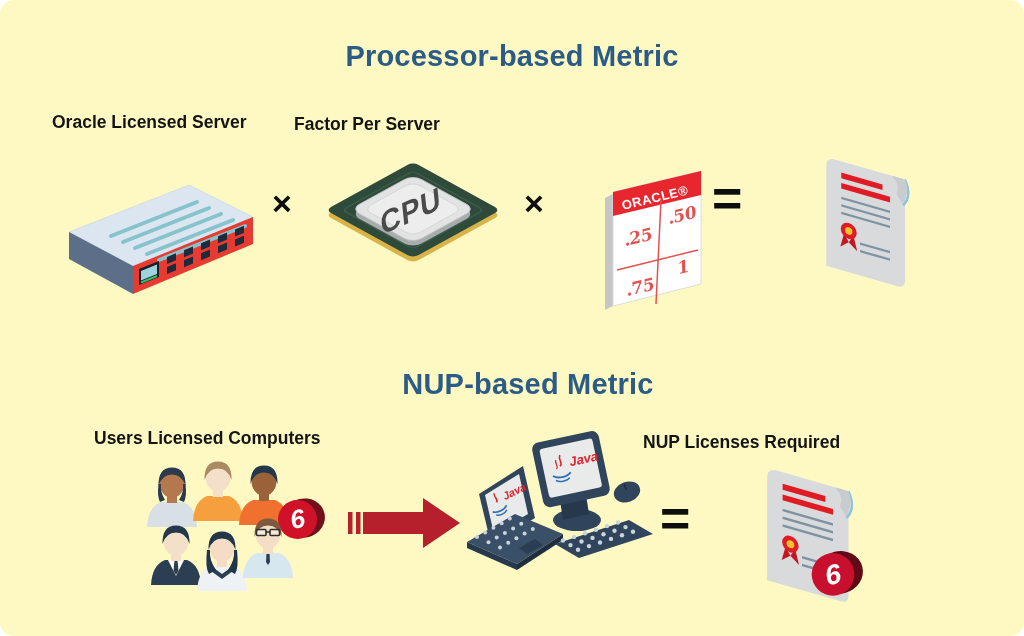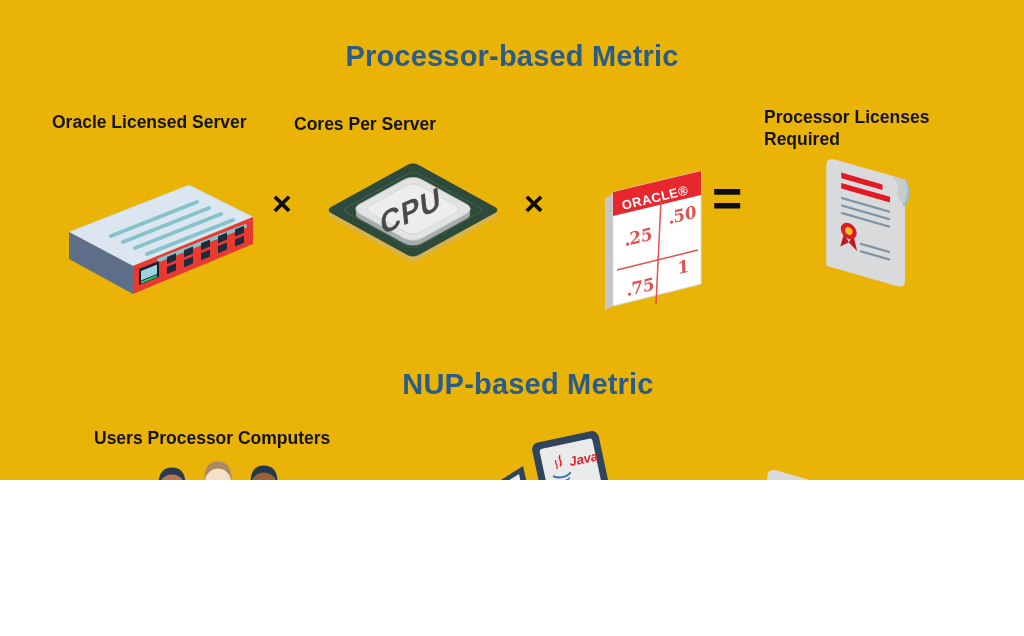--- a/index.html
+++ b/index.html
@@ -1,34 +1,33 @@
 <!DOCTYPE html>
 <html><head>
 <meta charset="utf-8">
 <style>
   html,body{margin:0;padding:0;background:#fff;}
-  .canvas{position:relative;width:1024px;height:480px;background:#eab308;overflow:hidden;
-          font-family:"Liberation Sans",sans-serif;}
+  .canvas{position:relative;width:1024px;height:636px;background:#fef9c3;overflow:hidden;
+          font-family:"Liberation Sans",sans-serif;border-radius:14px;}
   .abs{position:absolute;}
   .title{width:1024px;text-align:center;font-weight:800;font-size:29px;color:#2B5C87;letter-spacing:.2px;}
   .lbl{font-weight:700;font-size:17.5px;color:#141414;line-height:1.25;}
   .op-x{font-size:34px;font-weight:900;color:#0d0d0d;}
   .op-eq{font-size:52px;font-weight:900;color:#0d0d0d;letter-spacing:-2px;}
   svg{display:block;}
 </style>
 </head>
 <body>
 
 <div class="canvas">
 
   <div class="abs title" style="top:40px;left:0;">Processor-based Metric</div>
 
   <div class="abs lbl" style="top:112px;left:52px;width:200px;">Oracle Licensed Server</div>
-  <div class="abs lbl" style="top:114px;left:294px;width:200px;">Cores Per Server</div>
-  <div class="abs lbl" style="top:107px;left:764px;width:200px;">Processor Licenses Required</div>
+  <div class="abs lbl" style="top:114px;left:294px;width:200px;">Factor Per Server</div>
 
   <svg class="abs" style="left:55px;top:172px;" width="210" height="130" viewBox="0 0 210 130">
     <polygon points="14,60 134,13 198,45 78,94" fill="#dbe6f1" stroke="#c5d3e1" stroke-width="0.6"></polygon>
     <polygon points="14,60 78,94 78,122 14,87" fill="#5d6e88"></polygon>
     <polygon points="78,94 198,45 198,72 78,122" fill="#e73a31"></polygon>
     <g stroke="#86c3cd" stroke-width="4" stroke-linecap="round">
       <line x1="56" y1="64" x2="142" y2="30"></line>
       <line x1="68" y1="70" x2="154" y2="36"></line>
       <line x1="80" y1="76" x2="166" y2="42"></line>
       <line x1="92" y1="82" x2="178" y2="48"></line>
@@ -108,21 +107,22 @@
         <polygon points="19,80 15,95 24,88" fill="#c4161f"></polygon>
         <polygon points="29,80 33,95 24,88" fill="#c4161f"></polygon>
         <circle cx="24" cy="76" r="8.5" fill="#e01b24"></circle>
         <circle cx="24" cy="76" r="4" fill="#f0c42c"></circle>
       </g>
     </g>
   </svg>
 
   <div class="abs title" style="top:368px;left:16px;">NUP-based Metric</div>
 
-  <div class="abs lbl" style="top:428px;left:94px;width:300px;">Users Processor Computers</div>
+  <div class="abs lbl" style="top:428px;left:94px;width:300px;">Users Licensed Computers</div>
+  <div class="abs lbl" style="top:432px;left:643px;width:300px;">NUP Licenses Required</div>
 
   <svg class="abs" style="left:136px;top:456px;" width="215" height="172" viewBox="0 0 215 172">
 
     <g transform="translate(8,8)">
       <path d="M3,63 Q4,43 17,38 L39,38 Q52,43 53,63 Z" fill="#d8dfe5"></path>
       <rect x="23" y="27" width="10" height="12" fill="#b5774d"></rect>
       <ellipse cx="28" cy="19" rx="12.5" ry="15" fill="#b5774d"></ellipse>
       <path d="M14.5,22 Q14,3.5 28,3.5 Q42,3.5 41.5,22 Q38,10.5 28,10.5 Q18,10.5 14.5,22 Z" fill="#2c3a4e"></path>
       <path d="M14.5,20 Q13,32 16,38 L21,36 Q16,28 17,20 Z" fill="#2c3a4e"></path>
       <path d="M41.5,20 Q43,32 40,38 L35,36 Q40,28 39,20 Z" fill="#2c3a4e"></path>

